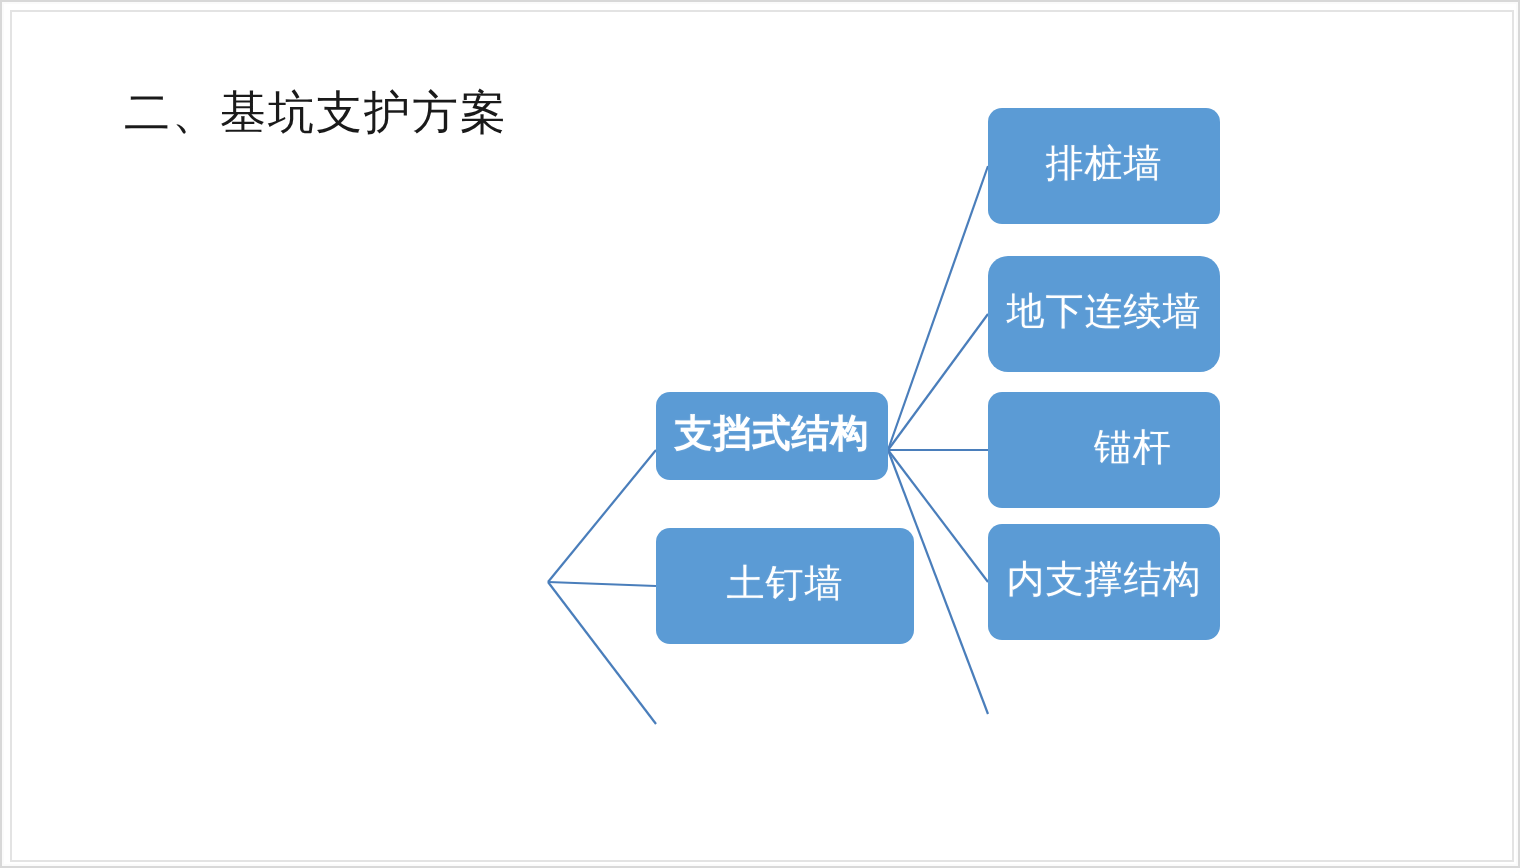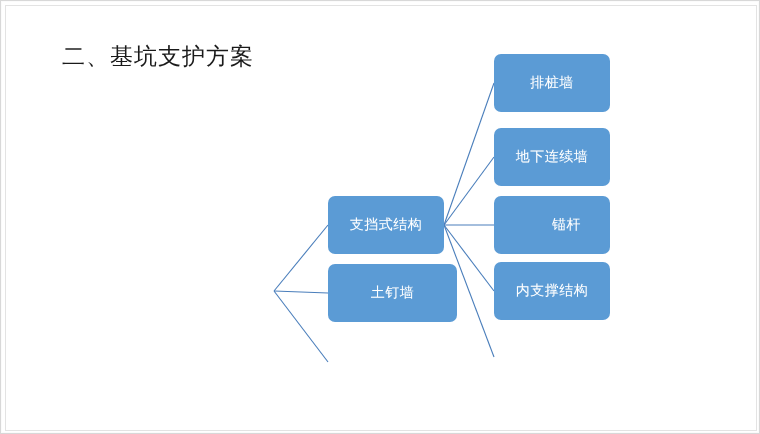--- a/index.html
+++ b/index.html
@@ -53,39 +53,39 @@
   }
   .node {
     position: absolute;
     background: #5b9bd5;
     border-radius: 7px;
     color: #ffffff;
     display: flex;
     align-items: center;
     justify-content: center;
     text-align: center;
-    font-size: 14px;
+    font-size: 19px;
     line-height: 1.22;
     letter-spacing: 0.5px;
     box-sizing: border-box;
     padding: 2px 6px;
     font-family: "Liberation Serif", "DejaVu Serif", serif;
     text-shadow: 0 0 1px rgba(255,255,255,0.25);
   }
   .node span { display: block; white-space: pre-line; }
 
   
   #node-root      { left: 150px; top: 256px; width: 118px; height: 58px; }
   
-  #node-l2-0      { left: 322px; top: 190px; width: 116px; height: 58px; }
+  #node-l2-0      { left: 322px; top: 190px; width: 116px; height: 44px; font-weight: bold; }
   #node-l2-1      { left: 322px; top: 258px; width: 129px; height: 58px; }
   #node-l2-2      { left: 322px; top: 322px; width: 116px; height: 68px; }
   
   #node-l3-0      { left: 488px; top: 48px;  width: 116px; height: 58px; }
-  #node-l3-1      { left: 488px; top: 122px; width: 116px; height: 58px; }
+  #node-l3-1      { left: 488px; top: 122px; width: 116px; height: 58px; border-radius: 10px; }
   #node-l3-2      { left: 488px; top: 190px; width: 116px; height: 58px; padding-left: 35px; }
   #node-l3-3      { left: 488px; top: 256px; width: 116px; height: 58px; }
   #node-l3-4      { left: 488px; top: 322px; width: 116px; height: 58px; }
 </style>
 </head>
 <body>
 
 <div id="slide">
   <div id="slide-canvas">
 

